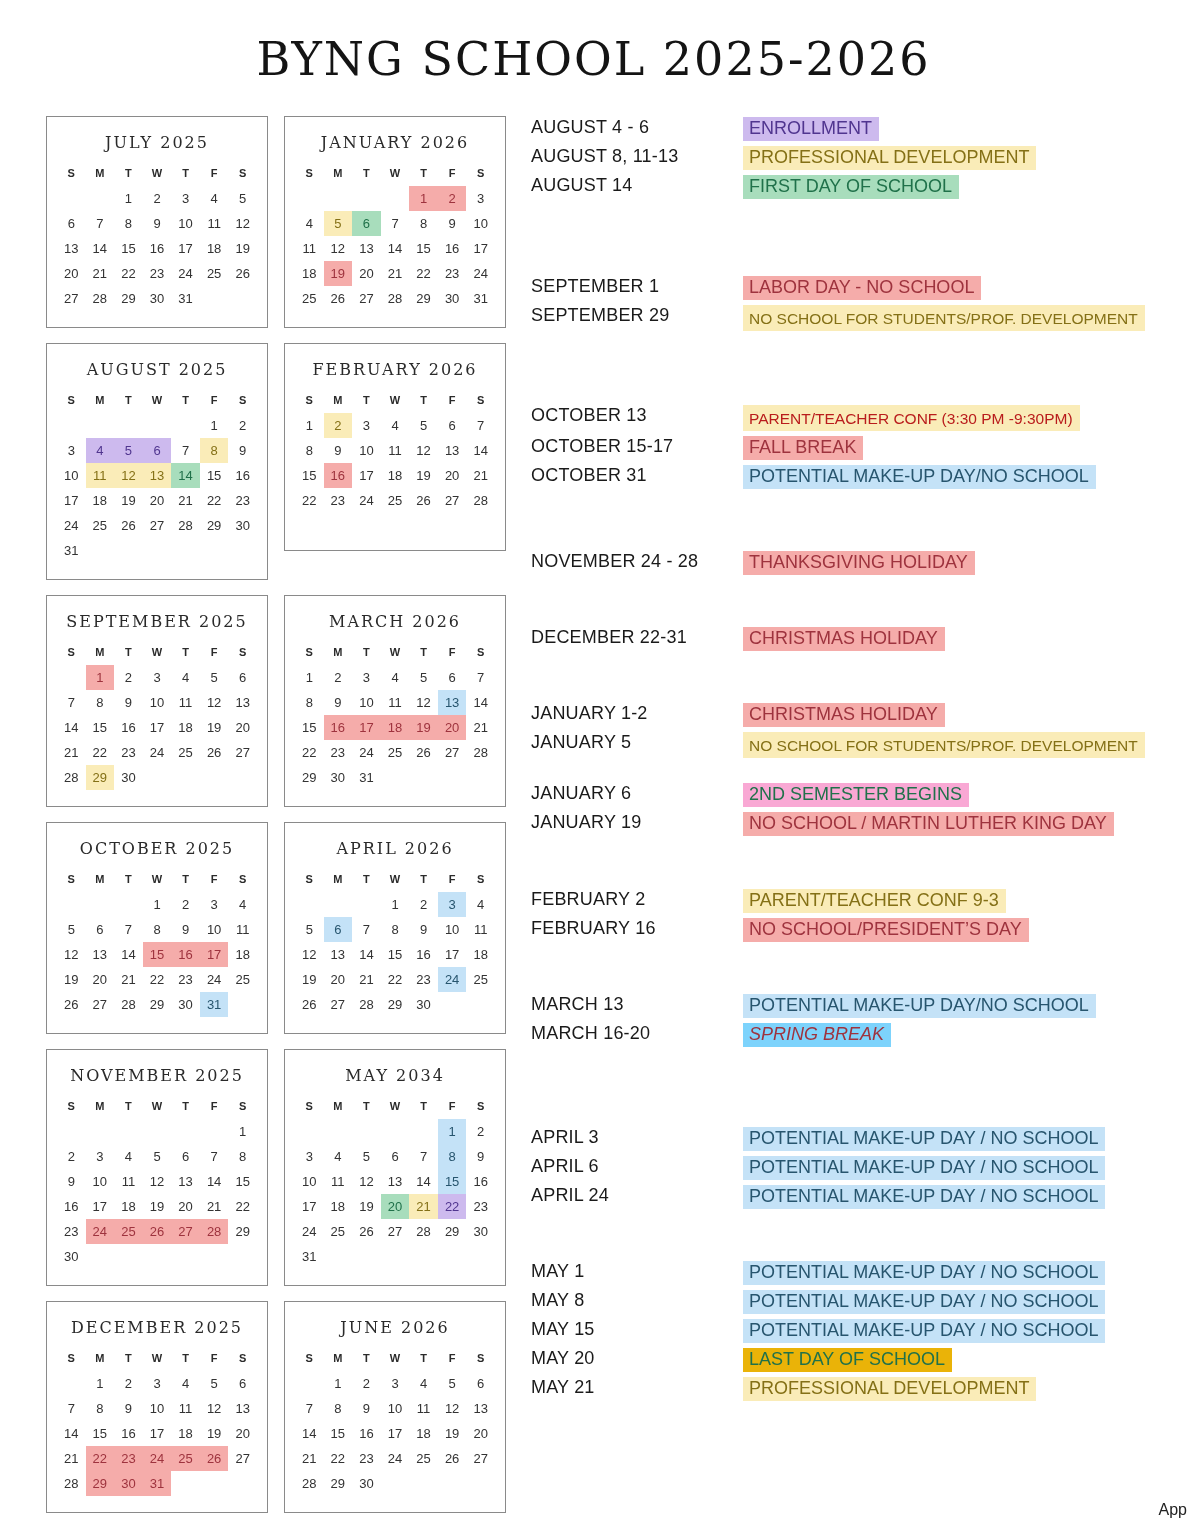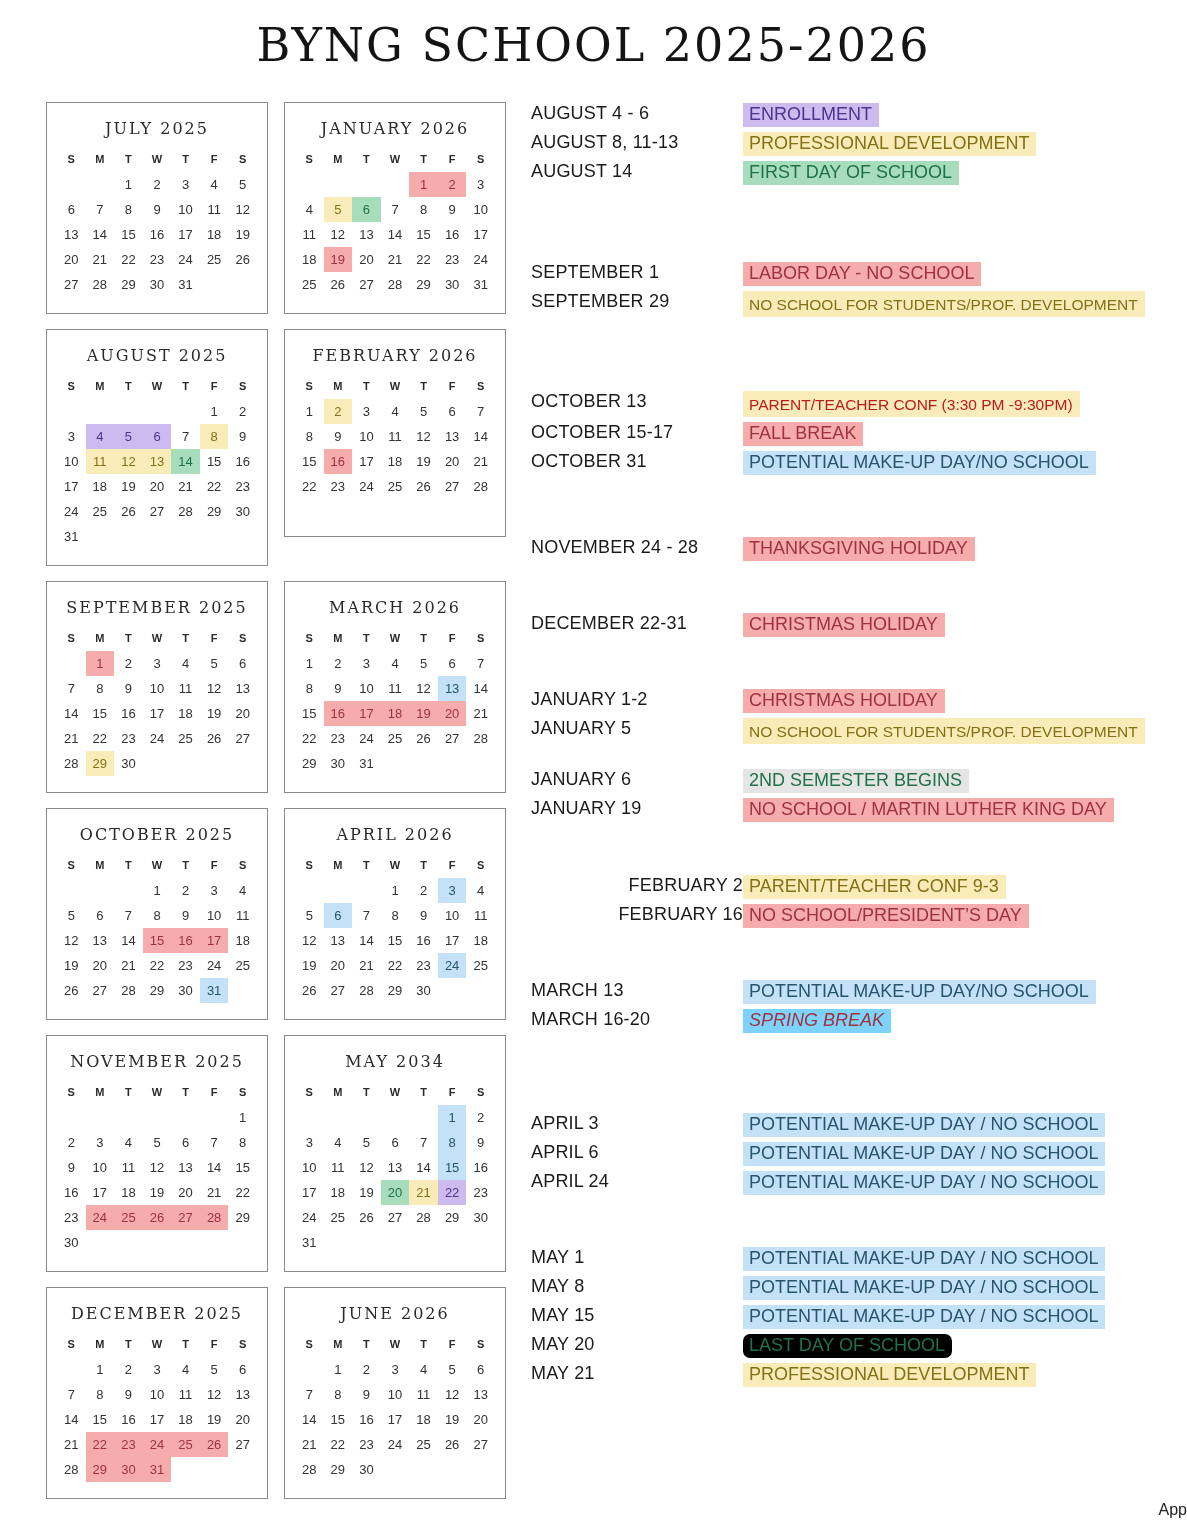--- a/index.html
+++ b/index.html
@@ -6,21 +6,21 @@
   .page{
     position:relative;
     width:1187px;
     height:1536px;
     background:#ffffff;
     font-family:"Liberation Sans",sans-serif;
     overflow:hidden;
   }
   .page-title{
     margin:0;
-    padding-top:18px;
+    padding-top:32px;
     text-align:center;
     font-family:"DejaVu Serif",serif;
     font-weight:400;
     font-size:46px;
     letter-spacing:2px;
     color:#141414;
   }
   .content{
     display:flex;
     align-items:flex-start;
@@ -76,21 +76,21 @@
     padding-top:1px;
     flex:1;
   }
   .evt-group{margin-top:0;}
   .evt-group:nth-child(2){margin-top:77px;}
   .evt-group:nth-child(3){margin-top:74px;}
   .evt-group:nth-child(4){margin-top:62px;}
   .evt-group:nth-child(5){margin-top:52px;}
   .evt-group:nth-child(6){margin-top:52px;}
   .evt-group:nth-child(7){margin-top:25px;}
-  .evt-group:nth-child(8){margin-top:53px;text-align:right;}
+  .evt-group:nth-child(8){margin-top:53px;}
   .evt-group:nth-child(9){margin-top:52px;}
   .evt-group:nth-child(10){margin-top:80px;}
   .evt-group:nth-child(11){margin-top:52px;}
   .evt-row{
     display:flex;
     align-items:flex-start;
     margin-bottom:5px;
   }
   .evt-date{
     width:212px;
@@ -725,21 +725,21 @@
             <div class="evt-label" style="background: rgb(245, 172, 170); color: rgb(158, 51, 62);">CHRISTMAS HOLIDAY</div>
           </div>
           <div class="evt-row">
             <div class="evt-date">JANUARY 5</div>
             <div class="evt-label small" style="background: rgb(250, 236, 184); color: rgb(132, 112, 22);">NO SCHOOL FOR STUDENTS/PROF. DEVELOPMENT</div>
           </div>
         </div>
         <div class="evt-group">
           <div class="evt-row">
             <div class="evt-date">JANUARY 6</div>
-            <div class="evt-label" style="background: #e5e5e5; color: rgb(32, 113, 74);">2ND SEMESTER BEGINS</div>
+            <div class="evt-label" style="background: #f9a8d4; color: rgb(32, 113, 74);">2ND SEMESTER BEGINS</div>
           </div>
           <div class="evt-row">
             <div class="evt-date">JANUARY 19</div>
             <div class="evt-label" style="background: rgb(245, 172, 170); color: rgb(158, 51, 62);">NO SCHOOL / MARTIN LUTHER KING DAY</div>
           </div>
         </div>
         <div class="evt-group">
           <div class="evt-row">
             <div class="evt-date">FEBRUARY 2</div>
             <div class="evt-label" style="background: rgb(250, 236, 184); color: rgb(132, 112, 22);">PARENT/TEACHER CONF 9-3</div>
@@ -781,21 +781,21 @@
           <div class="evt-row">
             <div class="evt-date">MAY 8</div>
             <div class="evt-label" style="background: rgb(196, 226, 247); color: rgb(39, 85, 110);">POTENTIAL MAKE-UP DAY / NO SCHOOL</div>
           </div>
           <div class="evt-row">
             <div class="evt-date">MAY 15</div>
             <div class="evt-label" style="background: rgb(196, 226, 247); color: rgb(39, 85, 110);">POTENTIAL MAKE-UP DAY / NO SCHOOL</div>
           </div>
           <div class="evt-row">
             <div class="evt-date">MAY 20</div>
-            <div class="evt-label" style="background: #000000; color: rgb(32, 113, 74); border-radius: 7px;">LAST DAY OF SCHOOL</div>
+            <div class="evt-label" style="background: #eab308; color: rgb(32, 113, 74);">LAST DAY OF SCHOOL</div>
           </div>
           <div class="evt-row">
             <div class="evt-date">MAY 21</div>
             <div class="evt-label" style="background: rgb(250, 236, 184); color: rgb(132, 112, 22);">PROFESSIONAL DEVELOPMENT</div>
           </div>
         </div>
       </div>
   </div>
   <div class="corner-text">App</div>
 </div>

